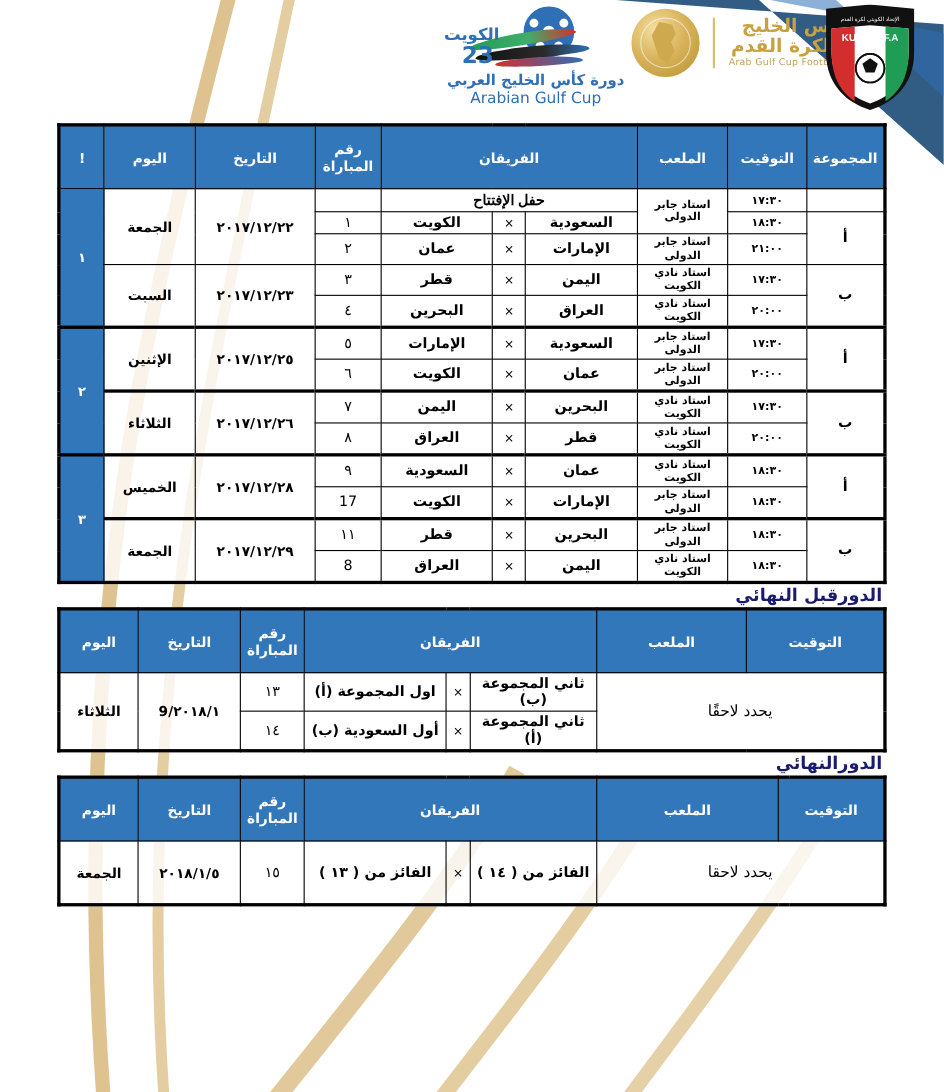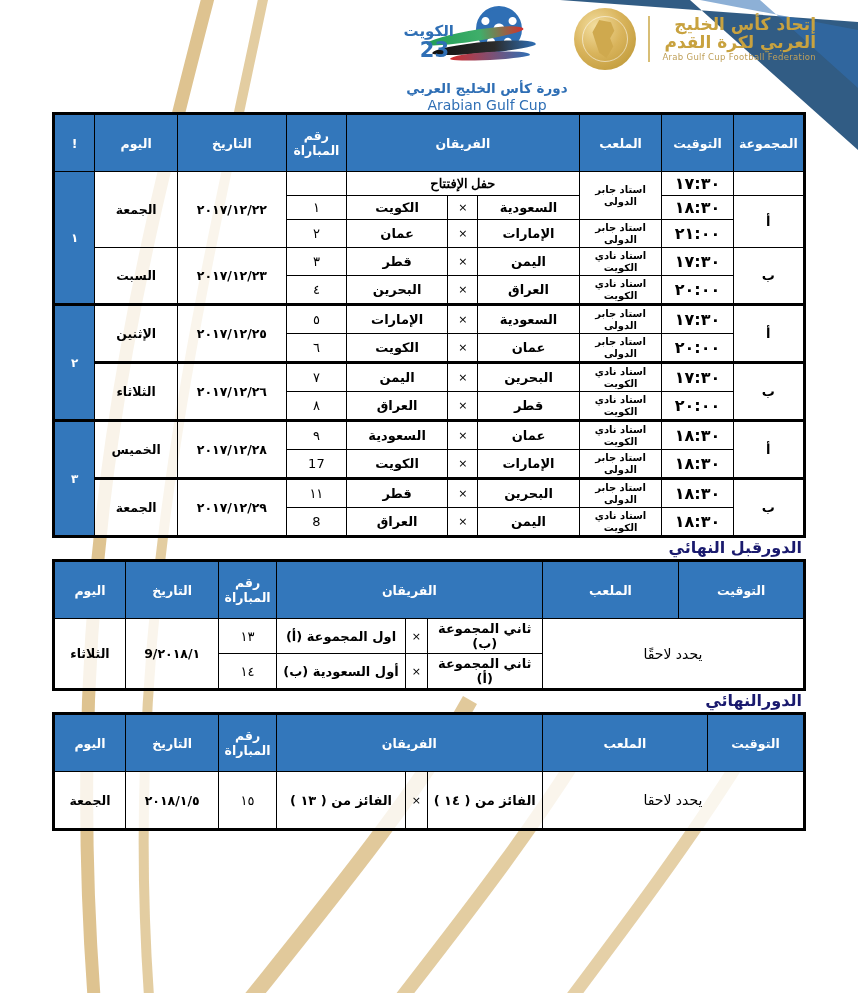--- a/index.html
+++ b/index.html
@@ -42,21 +42,21 @@
         radial-gradient(circle at 84% 30%, #ffffff 0 3.5px, transparent 4.5px),
         radial-gradient(circle at 30% 82%, #ffffff 0 3.5px, transparent 4.5px),
         radial-gradient(circle at 72% 82%, #ffffff 0 3.5px, transparent 4.5px);
   }
   .logo-center .sw { position:absolute; height:11px; border-radius:55% 45% 50% 50%/60% 60% 40% 40%; }
   .logo-center .sw1 { left:34px; top:26px; width:98px; background:linear-gradient(90deg,#1f9d55 0%,#3fae6a 55%,#d32e2e 100%); transform:rotate(-9deg); }
   .logo-center .sw2 { left:40px; top:38px; width:104px; background:linear-gradient(90deg,#111 0%,#2b2b2b 60%,#2f6fb5 100%); transform:rotate(-5deg); }
   .logo-center .sw3 { left:58px; top:48px; width:80px; height:8px; background:linear-gradient(90deg,#d32e2e 0%,#2f6fb5 100%); transform:rotate(-3deg); }
   .logo-center .kw  { position:absolute; right:128px; top:18px; font-size:15px; font-weight:bold; color:#2f6fb5; }
   .logo-center .num { position:absolute; right:133px; top:34px; font-size:21px; font-weight:bold; color:#2f6fb5; direction:ltr; }
-  .logo-center .cap-ar { font-size:13.5px; font-weight:bold; color:#2f6fb5; margin-top:18px; }
+  .logo-center .cap-ar { font-size:13.5px; font-weight:bold; color:#2f6fb5; margin-top:3px; }
   .logo-center .cap-en { font-size:14px; color:#2f6fb5; direction:ltr; margin-top:1px; }
 
   .logo-right { position:absolute; left:745px; top:4px; width:92px; height:98px; }
   .shield { position:absolute; inset:0; }
 
   
   .sec-title { text-align:right; font-size:16px; font-weight:bold; color:#1a1a6e;
      padding:0 56px 2px 0; position:relative; z-index:2; }
 
   
@@ -65,21 +65,21 @@
           background:rgba(255,255,255,0.80); }
   table.outer { border:3px solid #000; }
   th, td { border:1px solid #000; text-align:center; vertical-align:middle;
            font-size:12px; color:#000; padding:2px 1px; background:transparent; }
   thead th { background:#3377bb; color:#ffffff; font-weight:bold; font-size:12.5px; height:58px; }
   .blue-cell { background:#3377bb; color:#ffffff; font-weight:bold; }
   td.day, td.date { font-weight:bold; font-size:12.5px; }
   td.team { font-weight:bold; font-size:13px; }
   td.num { font-size:13px; }
   td.venue { font-weight:bold; font-size:10px; line-height:1.15; }
-  td.time { font-weight:bold; font-size:16px; }
+  td.time { font-weight:bold; font-size:10px; }
   td.grp { font-weight:bold; font-size:13px; }
   td.vs { font-size:11px; }
   td.ceremony { font-weight:bold; font-size:13px;font-family:Liberation Serif, serif; }
   .thick-top > td, .thick-top > th { border-top:3px solid #000; }
 
   .tbd { font-weight:normal; font-size:14px; }
 </style>
 </head>
 <body>
 
@@ -116,20 +116,33 @@
       <div class="sw sw1"></div>
       <div class="sw sw2"></div>
       <div class="sw sw3"></div>
       <div class="kw">الكويت</div>
       <div class="num">23</div>
     </div>
     <div class="cap-ar">دورة كأس الخليج العربي</div>
     <div class="cap-en">Arabian Gulf Cup</div>
   </div>
 
+  <div class="logo-right">
+    <svg class="shield" viewBox="0 0 92 98">
+      <path d="M6,4 L46,0 L86,4 L86,44 C86,74 66,90 46,96 C26,90 6,74 6,44 Z" fill="#111111"></path>
+      <path d="M11,22 L46,19 L81,22 L81,44 C81,70 64,84 46,90 C28,84 11,70 11,44 Z" fill="#ffffff"></path>
+      <path d="M11,22 L32,20 L32,88 C21,81 11,68 11,44 Z" fill="#d32e2e"></path>
+      <path d="M60,20 L81,22 L81,44 C81,68 71,81 60,88 Z" fill="#1f9d55"></path>
+      <circle cx="46" cy="58" r="13" fill="#ffffff" stroke="#111" stroke-width="1.5"></circle>
+      <polygon points="46,49 53,54 50,62 42,62 39,54" fill="#111"></polygon>
+      <circle cx="46" cy="58" r="13" fill="none" stroke="#111" stroke-width="1.5"></circle>
+      <text x="46" y="33" font-size="9" font-weight="bold" fill="#ffffff" text-anchor="middle" font-family="Liberation Sans, sans-serif">KUWAIT F.A</text>
+      <text x="46" y="15" font-size="5" fill="#ffffff" text-anchor="middle" font-family="DejaVu Sans, sans-serif">الإتحاد الكويتي لكرة القدم</text>
+    </svg>
+  </div>
 </div>
 
 <div class="tbl-wrap">
   <table class="outer">
     <colgroup>
       <col style="width:9.5%">
         <col style="width:9.5%">
         <col style="width:11%">
       <col style="width:13.5%">
         <col style="width:4%">

